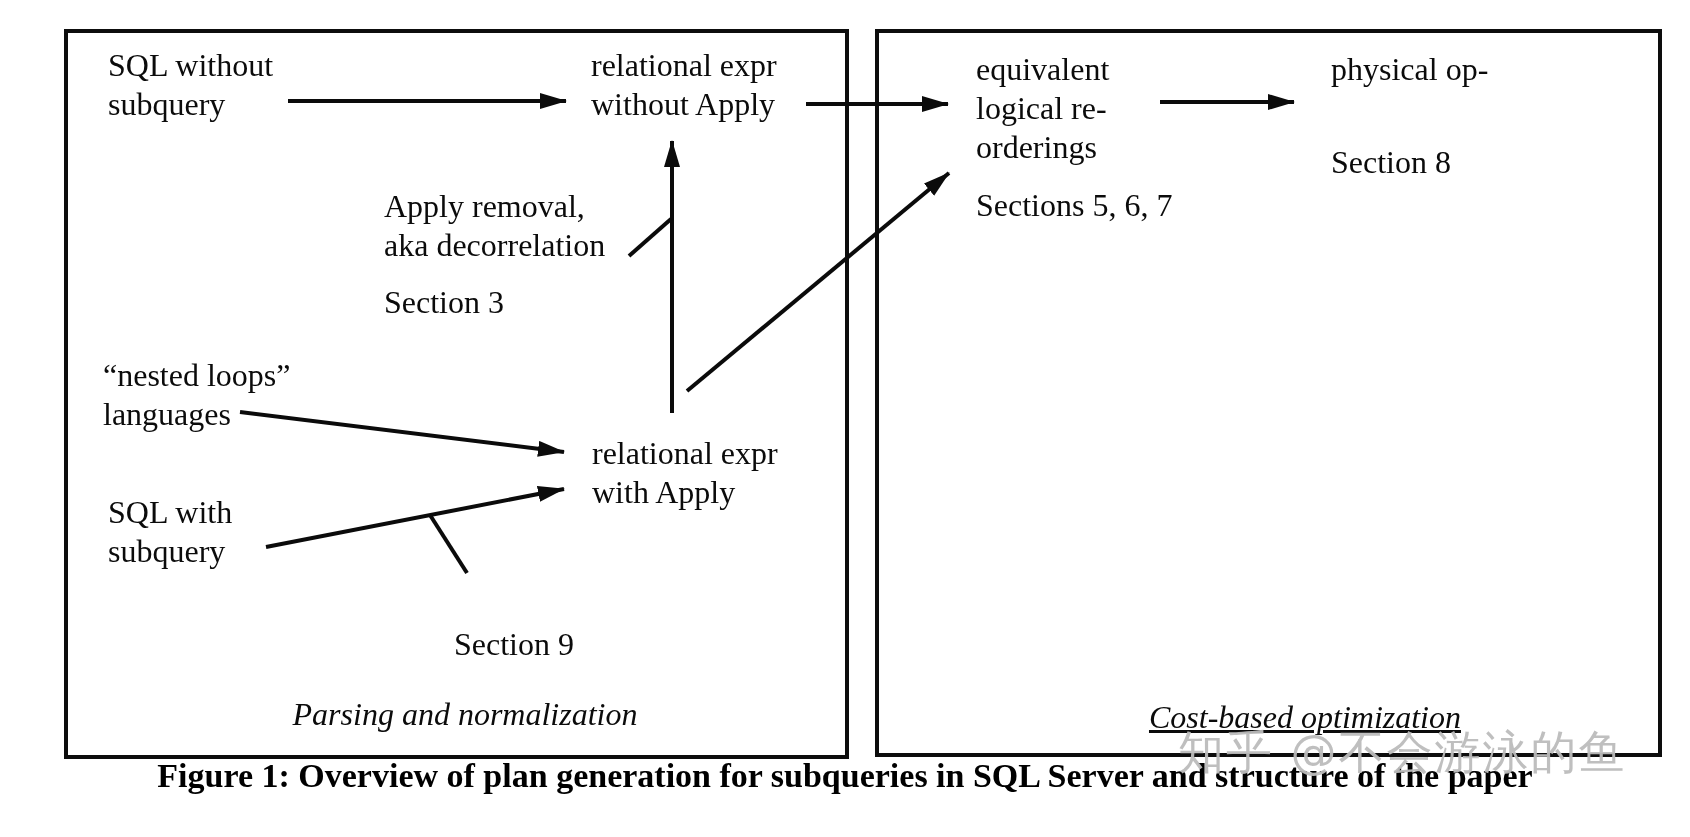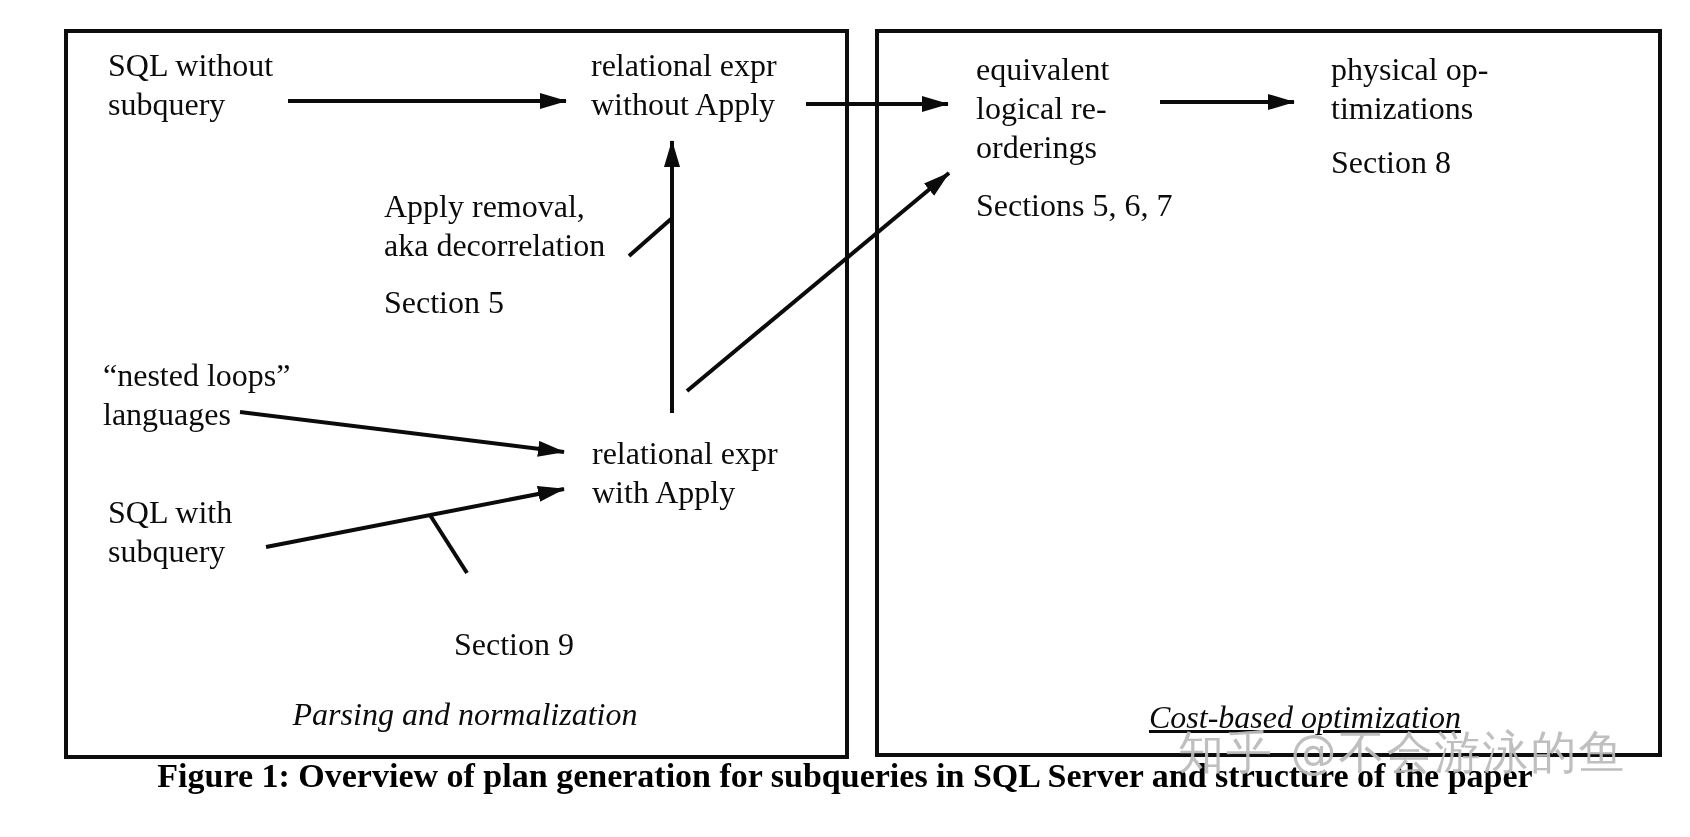--- a/index.html
+++ b/index.html
@@ -98,21 +98,21 @@
 
   <div class="node" style="left:591px; top:46px;">
     <div>relational expr</div>
     <div>without Apply</div>
   </div>
 
   <div class="node" style="left:384px; top:187px;">
     <div>Apply removal,</div>
     <div>aka decorrelation</div>
   </div>
-  <div class="section-label" style="left:384px; top:284px;">Section 5</div>
+  <div class="section-label" style="left:384px; top:284px;">Section 3</div>
 
   <div class="node" style="left:103px; top:356px;">
     <div>“nested loops”</div>
     <div>languages</div>
   </div>
 
   <div class="node" style="left:108px; top:493px;">
     <div>SQL with</div>
     <div>subquery</div>
   </div>
@@ -128,21 +128,20 @@
 
   <div class="node" style="left:976px; top:50px;">
     <div>equivalent</div>
     <div>logical re-</div>
     <div>orderings</div>
   </div>
   <div class="section-label" style="left:976px; top:187px;">Sections 5, 6, 7</div>
 
   <div class="node" style="left:1331px; top:50px;">
     <div>physical op-</div>
-    <div>timizations</div>
   </div>
   <div class="section-label" style="left:1331px; top:144px;">Section 8</div>
 
   <div class="region-label" style="left:1115px; top:699px; width:380px; text-align:center;text-decoration:underline;">Cost-based optimization</div>
 
   <div class="caption">Figure 1: Overview of plan generation for subqueries in SQL Server and structure of the paper</div>
   <div class="watermark">知乎 @不会游泳的鱼</div>
 
 </div>
 

